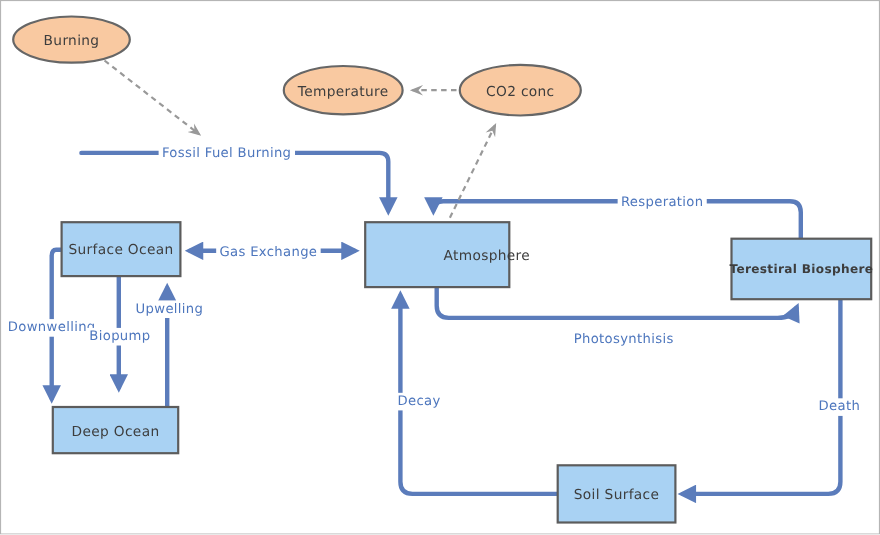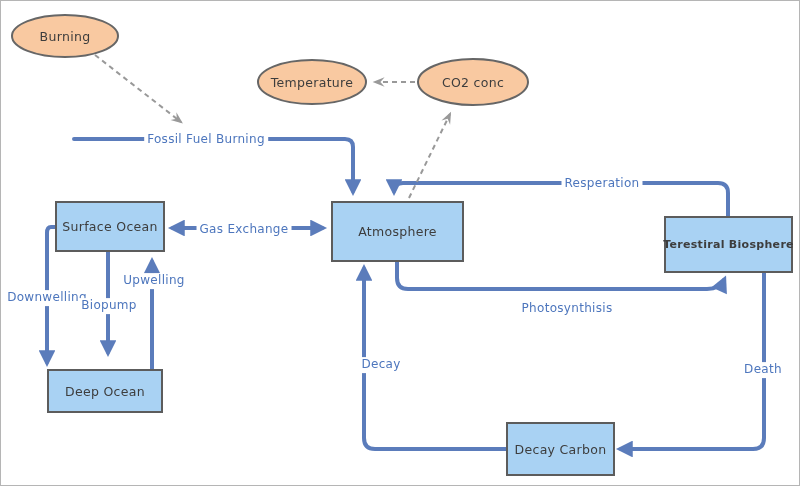--- a/index.html
+++ b/index.html
@@ -89,24 +89,24 @@
     </g>
     <g>
       <rect class="box" x="506" y="422" width="107" height="52"></rect>
     </g>
   </svg>
 
   <div class="node-label" style="left:11px;  top:14px;  width:106px; height:42px;">Burning</div>
   <div class="node-label" style="left:257px; top:59px;  width:108px; height:44px;">Temperature</div>
   <div class="node-label" style="left:417px; top:58px;  width:110px; height:46px;">CO2 conc</div>
   <div class="node-label" style="left:55px;  top:201px; width:108px; height:49px;">Surface Ocean</div>
-  <div class="node-label" style="left:331px; top:201px; width:131px; height:59px;">Atmosphere</div>
+  <div class="node-label" style="left:331px; top:201px; width:131px; height:59px;padding-left:45px;">Atmosphere</div>
   <div class="node-label small" style="left:664px; top:216px; width:127px; height:55px;font-weight:bold;">Terestiral Biosphere</div>
   <div class="node-label" style="left:47px;  top:369px; width:114px; height:42px;">Deep Ocean</div>
-  <div class="node-label" style="left:506px; top:422px; width:107px; height:52px;">Decay Carbon</div>
+  <div class="node-label" style="left:506px; top:422px; width:107px; height:52px;">Soil Surface</div>
 
   <div class="edge-label" style="left:205px; top:139px;">Fossil Fuel Burning</div>
   <div class="edge-label" style="left:243px; top:229px;">Gas Exchange</div>
   <div class="edge-label" style="left:577px; top:183px;margin-left:24px;">Resperation</div>
   <div class="edge-label" style="left:566px; top:308px;">Photosynthisis</div>
   <div class="edge-label" style="left:46px;  top:297px;">Downwelling</div>
   <div class="edge-label" style="left:108px; top:305px;">Biopump</div>
   <div class="edge-label" style="left:153px; top:280px;">Upwelling</div>
   <div class="edge-label" style="left:380px; top:364px;">Decay</div>
   <div class="edge-label" style="left:762px; top:369px;">Death</div>

